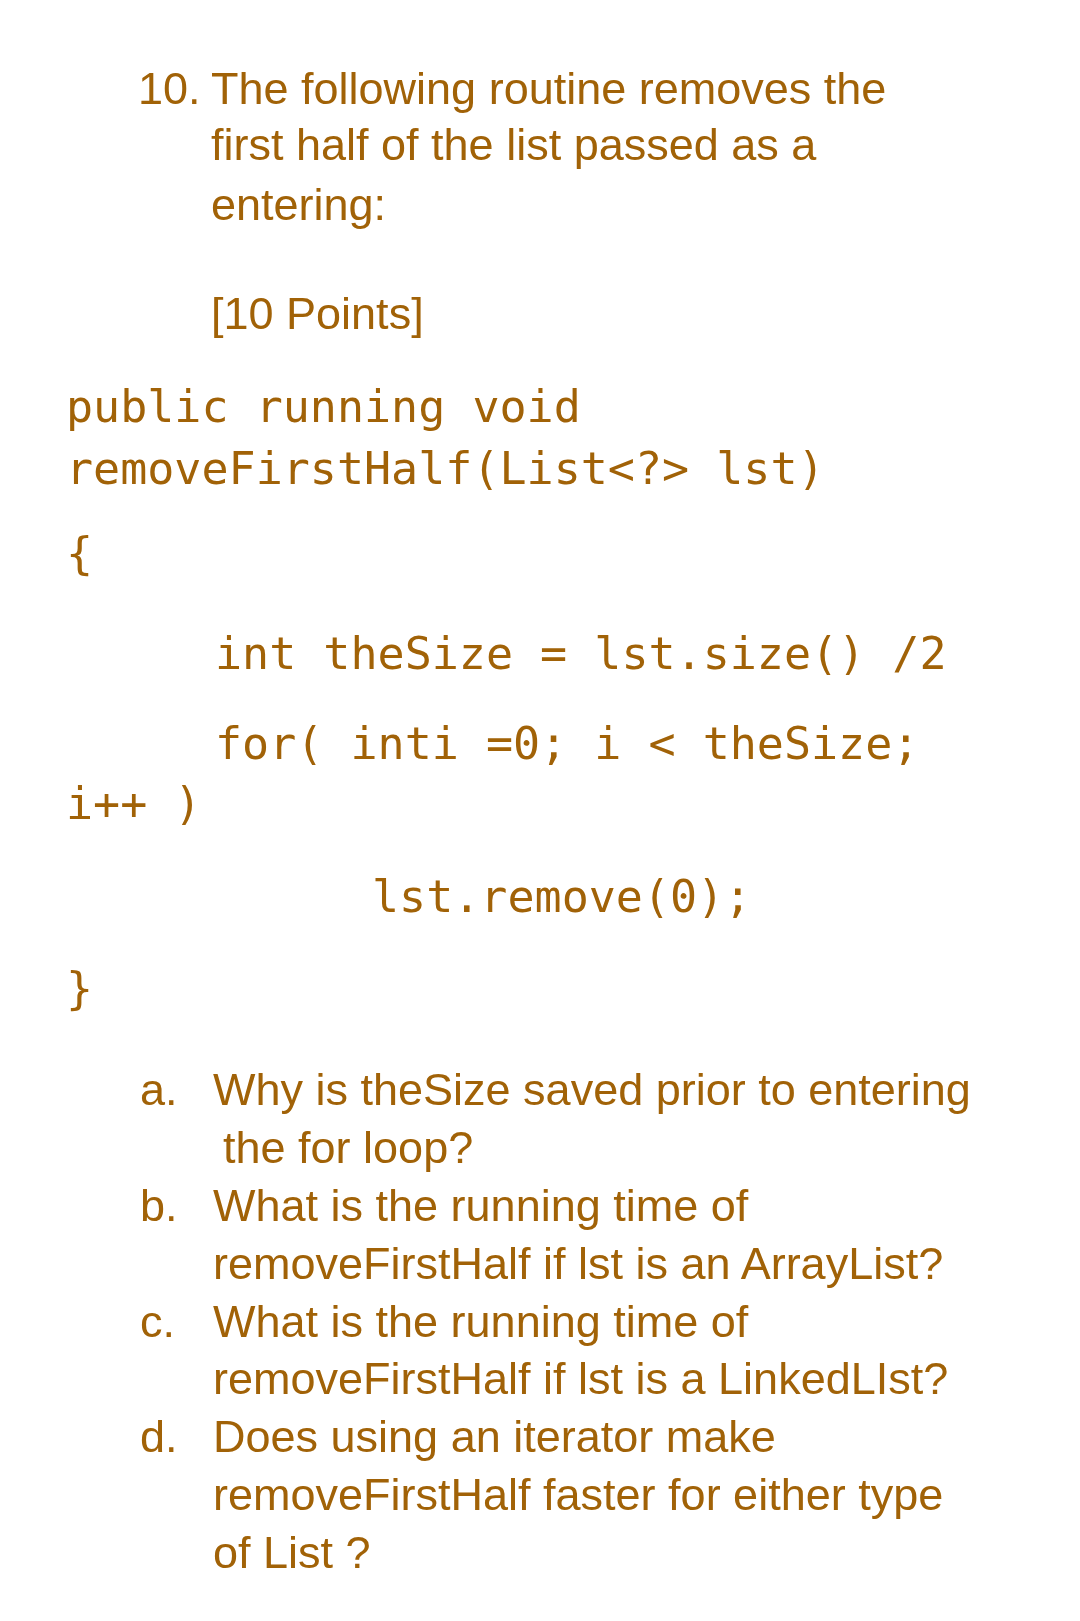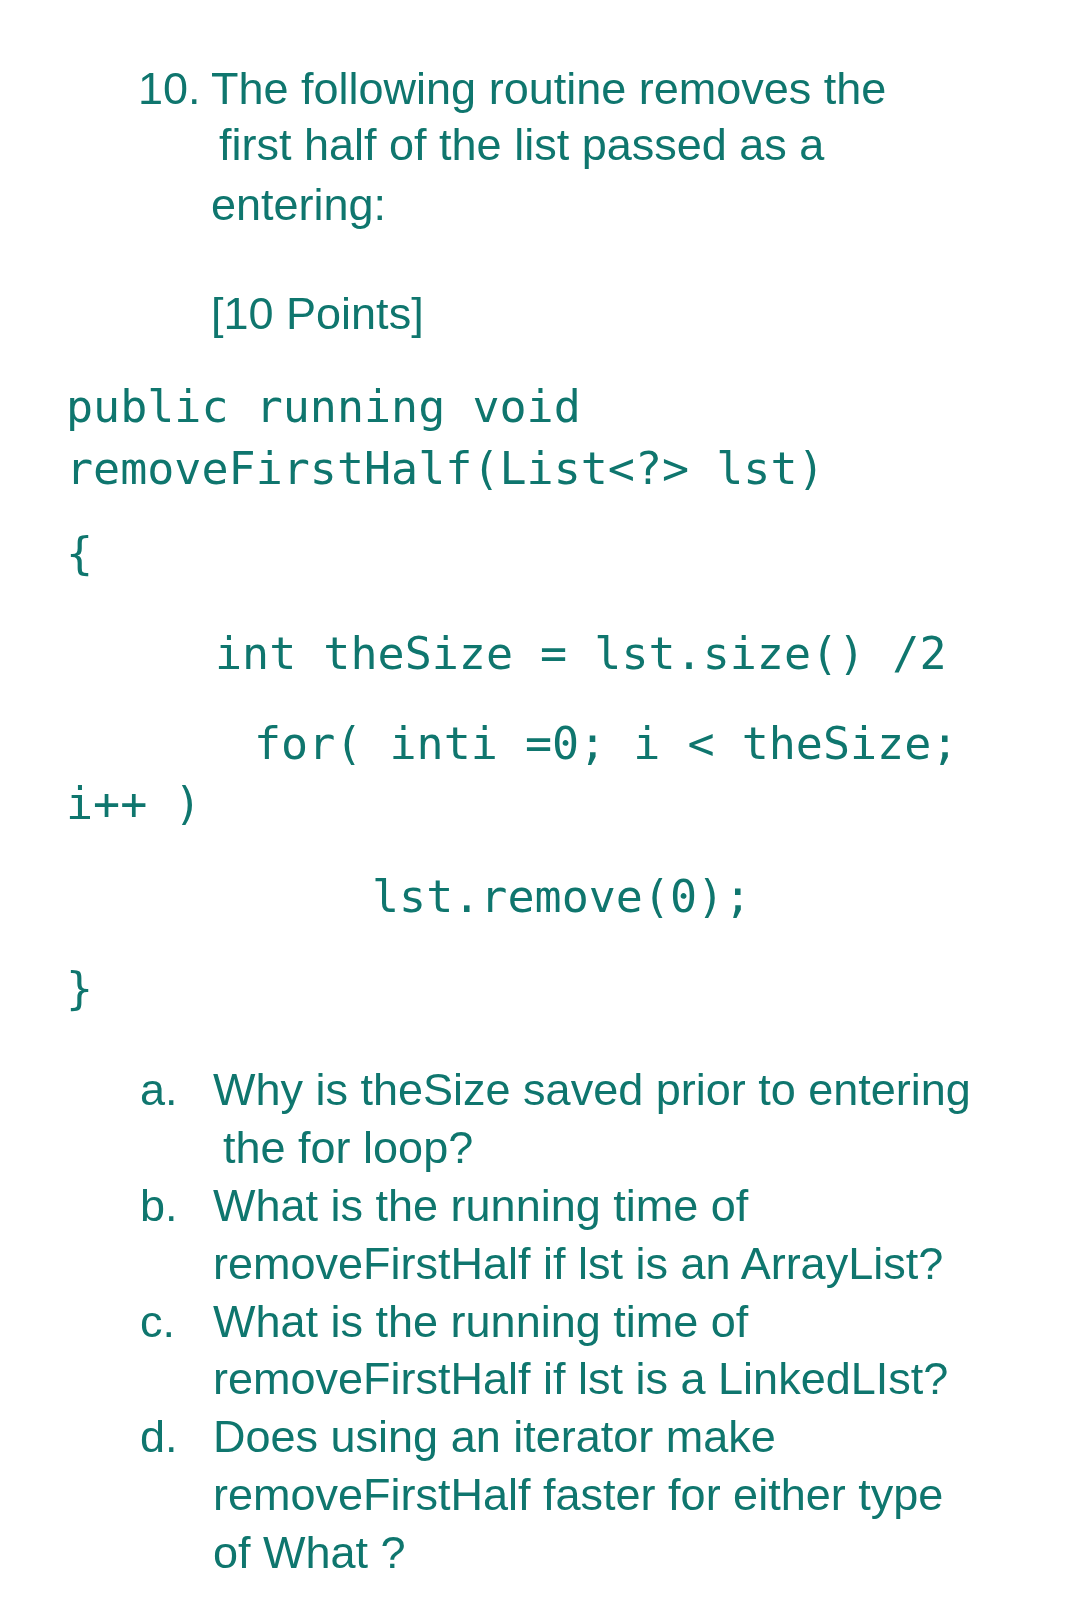--- a/index.html
+++ b/index.html
@@ -13,49 +13,49 @@
     height: 1621px;
     background: #ffffff;
     overflow: hidden;
     color: #000000;
   }
   .line {
     position: absolute;
     white-space: pre;
     line-height: 54px;
     font-size: 45px;
-    color: #0f766e;
+    color: #a16207;
   }
   .sans {
     font-family: "Liberation Sans", sans-serif;
   }
   .mono {
     font-family: "DejaVu Sans Mono", monospace;
     letter-spacing: 0px;
   }
 </style>
 </head>
 <body>
 
 <div class="page">
 
   <div>
     <div class="line sans" style="left:138px; top:62px;">10.</div>
     <div class="line sans" style="left:211px; top:62px;">The following routine removes the</div>
-    <div class="line sans" style="left:211px; top:118px;margin-left:8px;">first half of the list passed as a</div>
+    <div class="line sans" style="left:211px; top:118px;">first half of the list passed as a</div>
     <div class="line sans" style="left:211px; top:178px;">entering:</div>
     <div class="line sans" style="left:211px; top:287px;">[10 Points]</div>
   </div>
 
   <div>
     <div class="line mono" style="left:66px;  top:380px;">public running void</div>
     <div class="line mono" style="left:66px;  top:442px;">removeFirstHalf(List&lt;?&gt; lst)</div>
     <div class="line mono" style="left:66px;  top:527px;">{</div>
     <div class="line mono" style="left:215px; top:627px;">int theSize = lst.size() /2</div>
-    <div class="line mono" style="left:215px; top:717px;margin-left:39px;">for( inti =0; i &lt; theSize;</div>
+    <div class="line mono" style="left:215px; top:717px;">for( inti =0; i &lt; theSize;</div>
     <div class="line mono" style="left:66px;  top:777px;">i++ )</div>
     <div class="line mono" style="left:372px; top:870px;text-align:center;">lst.remove(0);</div>
     <div class="line mono" style="left:66px;  top:962px;">}</div>
   </div>
 
   <div>
 
     <div class="line sans" style="left:140px; top:1063px;">a.</div>
     <div class="line sans" style="left:213px; top:1063px;">Why is theSize saved prior to entering</div>
     <div class="line sans" style="left:223px; top:1121px;">the for loop?</div>
@@ -64,16 +64,16 @@
     <div class="line sans" style="left:213px; top:1179px;">What is the running time of</div>
     <div class="line sans" style="left:213px; top:1237px;">removeFirstHalf if lst is an ArrayList?</div>
 
     <div class="line sans" style="left:140px; top:1295px;">c.</div>
     <div class="line sans" style="left:213px; top:1295px;">What is the running time of</div>
     <div class="line sans" style="left:213px; top:1352px;text-align:right;">removeFirstHalf if lst is a LinkedLIst?</div>
 
     <div class="line sans" style="left:140px; top:1410px;">d.</div>
     <div class="line sans" style="left:213px; top:1410px;">Does using an iterator make</div>
     <div class="line sans" style="left:213px; top:1468px;">removeFirstHalf faster for either type</div>
-    <div class="line sans" style="left:213px; top:1526px;">of What ?</div>
+    <div class="line sans" style="left:213px; top:1526px;">of List ?</div>
   </div>
 
 </div>
 
 </body></html>

